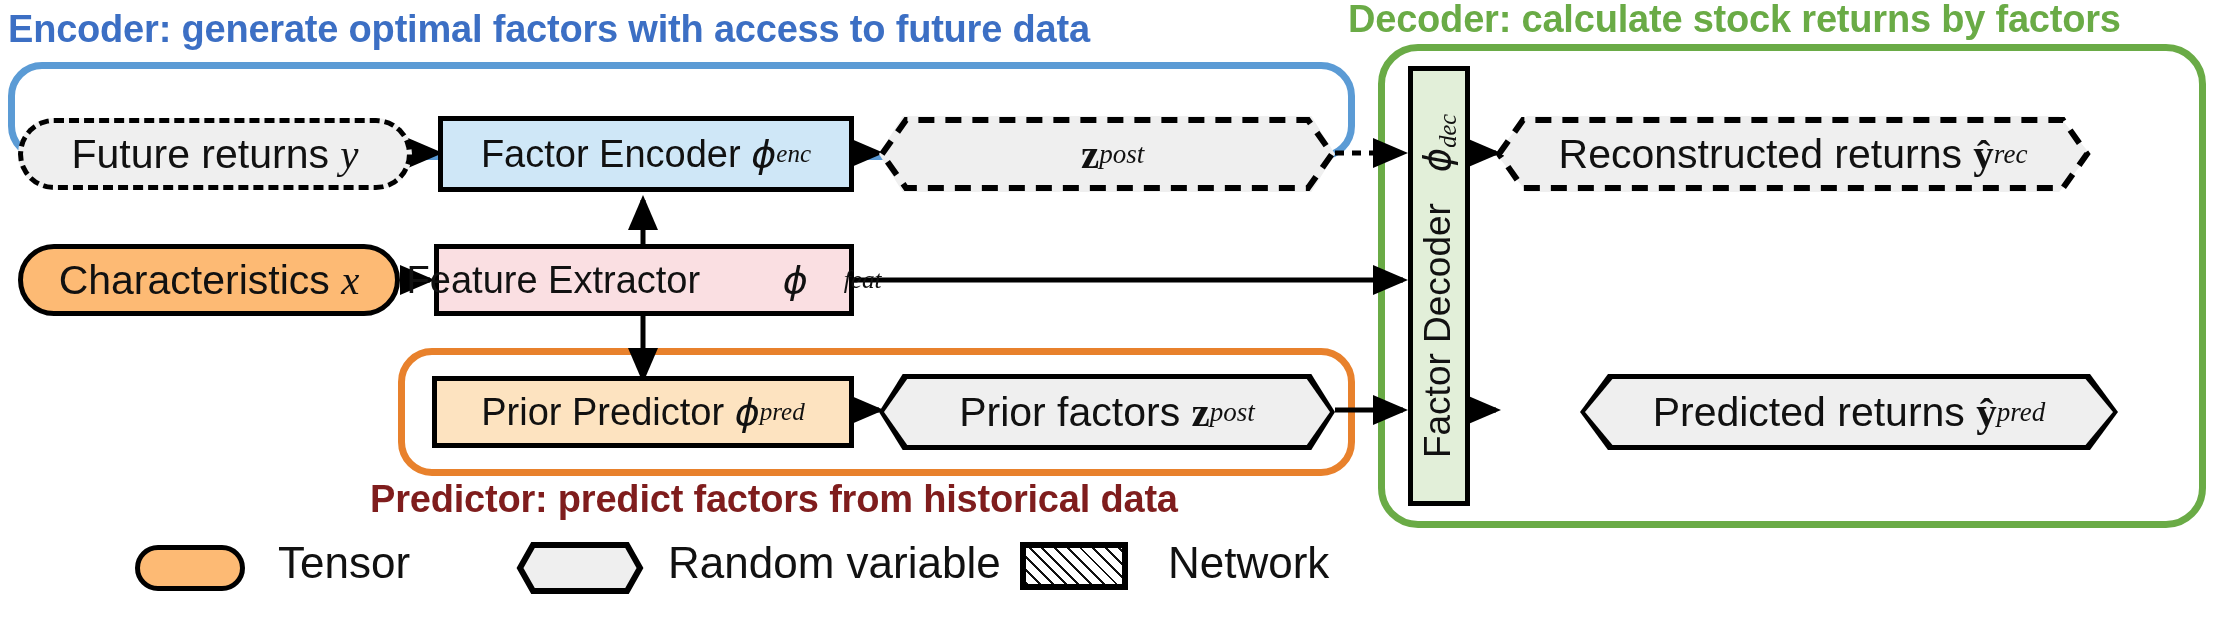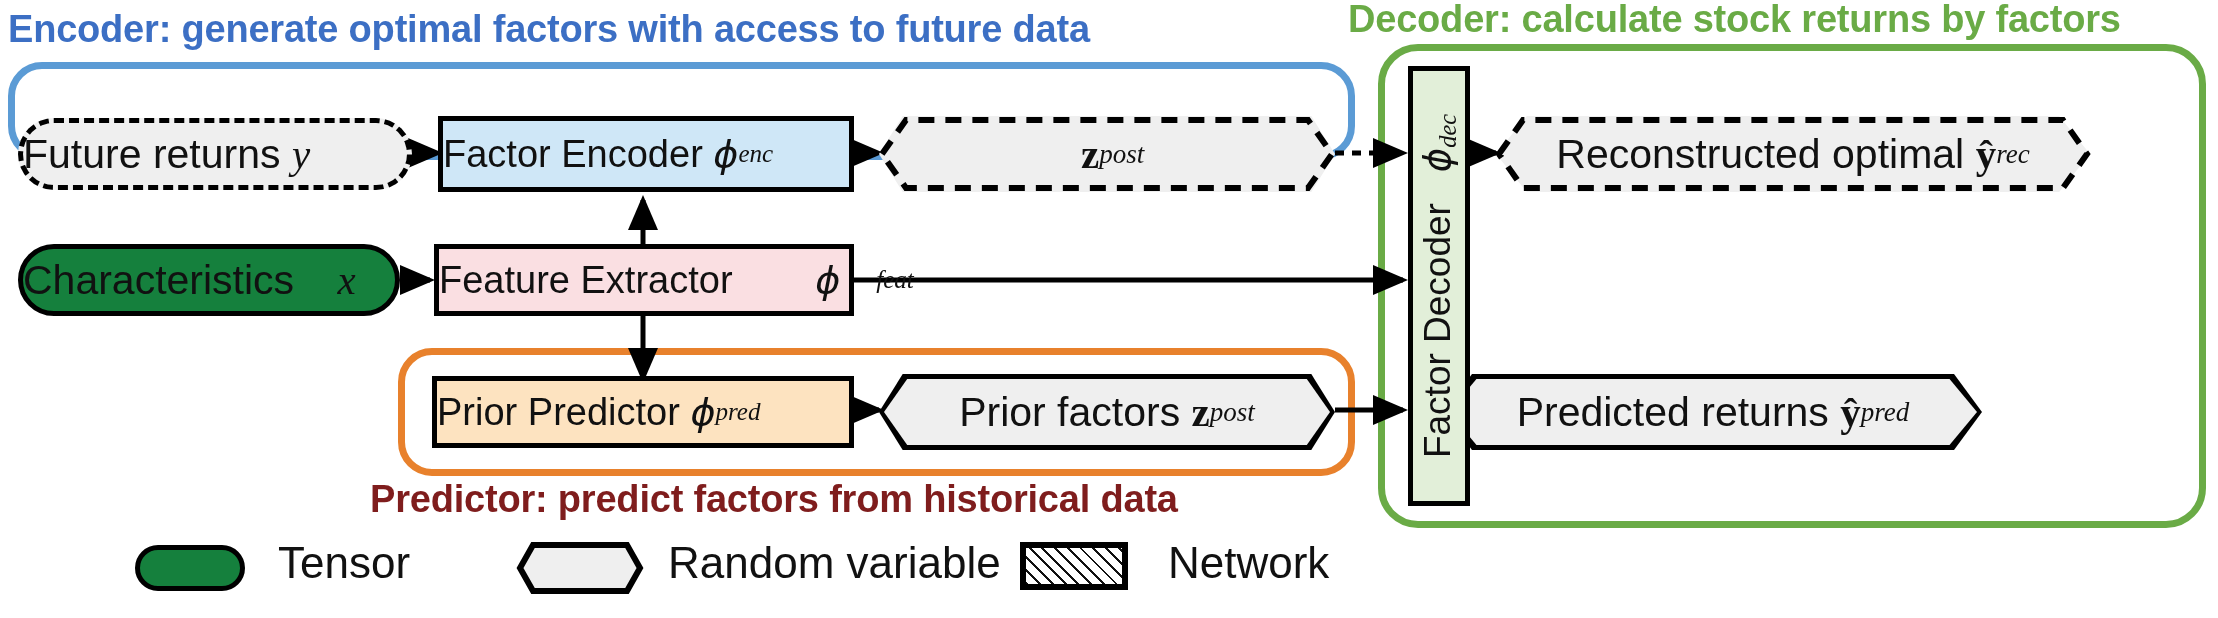--- a/index.html
+++ b/index.html
@@ -14,25 +14,25 @@
   #title-decoder{left:1348px;top:-2px;font-size:38px;color:#6aab46;}
   #title-predictor{left:370px;top:478px;font-size:38px;color:#7f1d1d;}
 
   
   .grp-box{border-radius:34px;background:transparent;}
   #box-encoder{left:8px;top:62px;width:1347px;height:98px;border:7px solid #5b9bd5;}
   #box-predictor{left:398px;top:348px;width:957px;height:128px;border:7px solid #e8812c;}
   #box-decoder{left:1378px;top:44px;width:828px;height:484px;border:7px solid #6aab46;border-radius:40px;}
 
   
-  .node{display:flex;align-items:center;text-align:center;
+  .node{display:flex;align-items:center;justify-content:center;text-align:center;
         font-family:"Liberation Sans",sans-serif;color:#111;white-space:nowrap;}
 
   
-  .tensor{background:#15803d;border:5px solid #000;border-radius:999px;gap:16px;}
+  .tensor{background:#fdba74;border:5px solid #000;border-radius:999px;}
   .tensor-dashed{background:#efefef;border:5px dashed #000;border-radius:999px;}
 
   
   .netbox{border:5px solid #000;}
 
   
   .hexwrap{position:absolute;}
   .hex{position:absolute;inset:0;background:#000;
        clip-path:polygon(0% 50%,5.2% 0%,94.8% 0%,100% 50%,94.8% 100%,5.2% 100%);}
   .hex-inner{position:absolute;left:5px;top:5px;right:5px;bottom:5px;background:#efefef;
@@ -142,21 +142,21 @@
         <span class="sub">post</span>
     </div>
   </div>
 
   <div class="hexwrap" id="n-reconstructed" style="left:1496px;top:116px;width:594px;height:76px;">
     <div class="hex-inner" style="left:0;top:0;right:0;bottom:0;"></div>
     <svg class="hex-dash-svg" width="594" height="76">
       <path d="M3,38 L27,4 L567,4 L591,38 L567,72 L27,72 Z" fill="none" stroke="#000" stroke-width="6" stroke-dasharray="16 11"></path>
     </svg>
     <div class="hex-label t-lg">
-      <span>Reconstructed optimal</span>
+      <span>Reconstructed returns</span>
       <span>&nbsp;</span>
       <span class="bold-z">ŷ</span>
         <span class="sub">rec</span>
     </div>
   </div>
 
   <div class="abs node tensor t-lg" id="n-characteristics" style="left:18px;top:244px;width:382px;height:72px;">
     <span>Characteristics</span>
     <span>&nbsp;</span>
     <span class="ital">x</span>
@@ -180,21 +180,21 @@
     <div class="hex"></div>
     <div class="hex-inner"></div>
     <div class="hex-label t-lg">
       <span>Prior factors</span>
       <span>&nbsp;</span>
       <span class="bold-z">z</span>
         <span class="sub">post</span>
     </div>
   </div>
 
-  <div class="hexwrap" id="n-predicted" style="left:1444px;top:374px;width:538px;height:76px;">
+  <div class="hexwrap" id="n-predicted" style="left:1580px;top:374px;width:538px;height:76px;">
     <div class="hex"></div>
     <div class="hex-inner"></div>
     <div class="hex-label t-lg">
       <span>Predicted returns</span>
       <span>&nbsp;</span>
       <span class="bold-z">ŷ</span>
         <span class="sub">pred</span>
     </div>
   </div>
 

